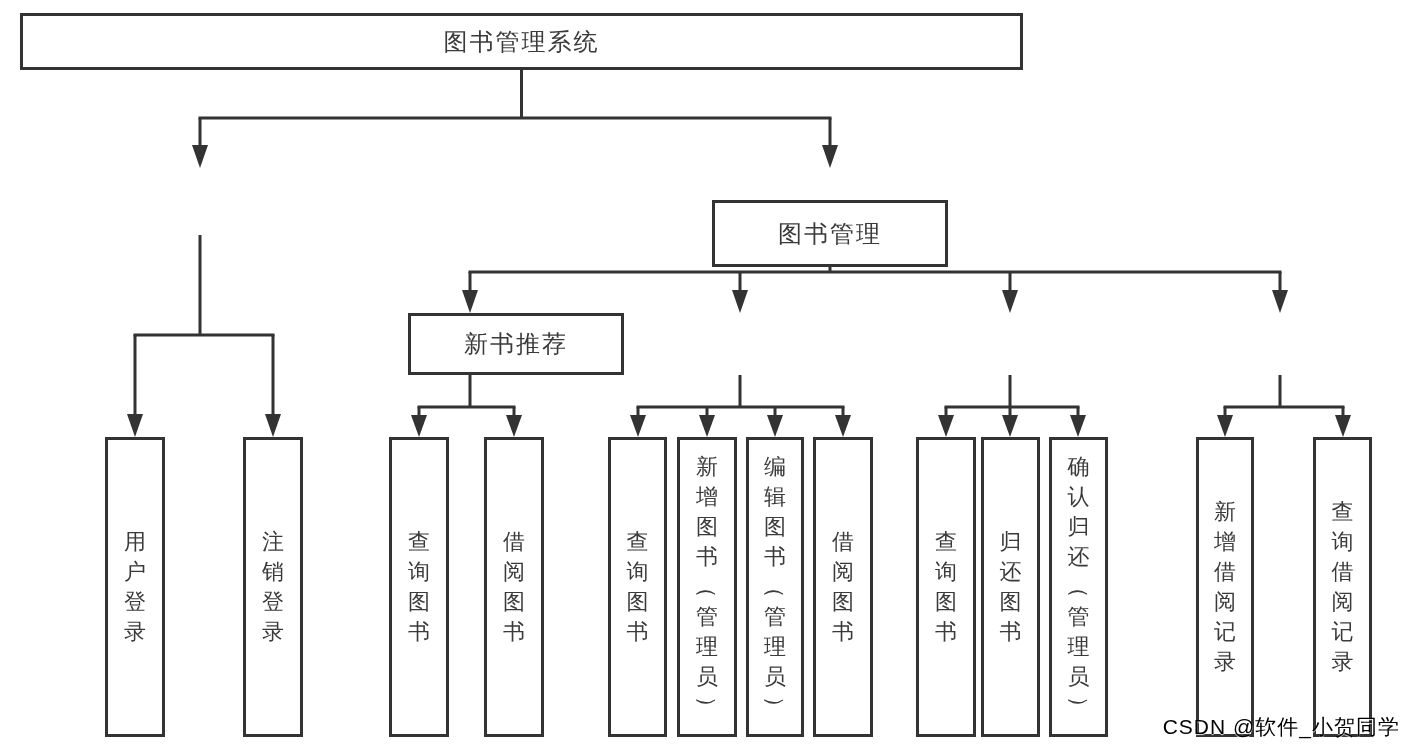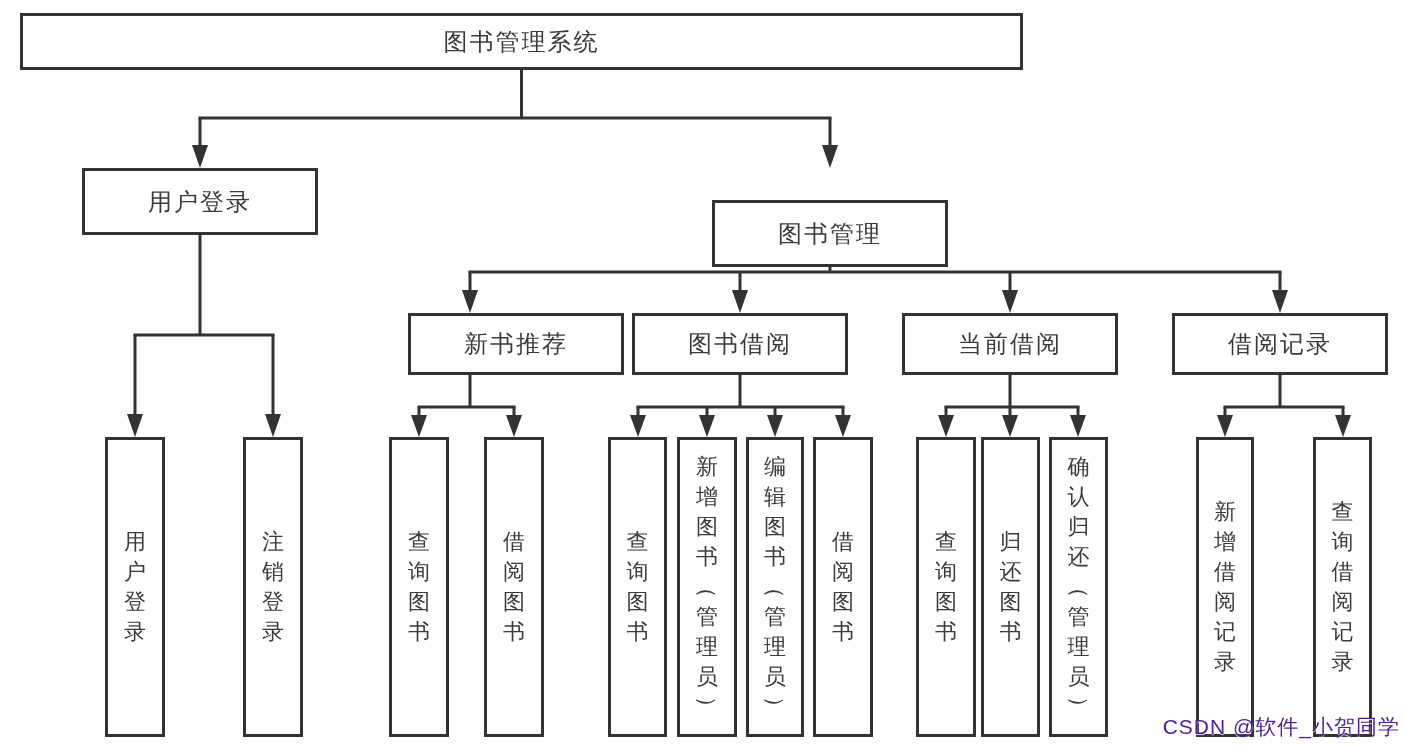--- a/index.html
+++ b/index.html
@@ -22,21 +22,21 @@
     display:flex;align-items:center;justify-content:center;
   }
   .vtext{display:flex;flex-direction:column;align-items:center;}
   .vchar{
     width:28px;height:30px;line-height:30px;text-align:center;
     font-size:22px;color:#3a3a3a;display:block;
   }
   .vchar.rot{transform:rotate(90deg);}
   .watermark{
     position:absolute;right:5px;bottom:6px;font-size:21px;letter-spacing:1px;
-    color:#4c1d95;text-shadow:0 1px 1px rgba(255,255,255,0.9);
+    color:#000000;text-shadow:0 1px 1px rgba(255,255,255,0.9);
   }
 </style>
 </head>
 <body>
 
 <div id="canvas">
 
   <svg id="wires" viewBox="0 0 1405 747" stroke="#333333" stroke-width="3" fill="#333333">
 
     <g>
@@ -110,38 +110,26 @@
       <polygon points="1217,415 1233,415 1225,437" stroke="none"></polygon>
       <line x1="1343" y1="407" x2="1343" y2="417"></line>
       <polygon points="1335,415 1351,415 1343,437" stroke="none"></polygon>
     </g>
   </svg>
 
   <div class="node root">
     <span>图书管理系统</span>
   </div>
 
-  <div class="node lvl2" style="left:82px;">
-    <span>用户登录</span>
-  </div>
   <div class="node lvl2" style="left:712px;margin-top:32px;">
     <span>图书管理</span>
   </div>
 
   <div class="node lvl3" style="left:362px;margin-left:46px;">
     <span>新书推荐</span>
-  </div>
-  <div class="node lvl3" style="left:632px;">
-    <span>图书借阅</span>
-  </div>
-  <div class="node lvl3" style="left:902px;">
-    <span>当前借阅</span>
-  </div>
-  <div class="node lvl3" style="left:1172px;">
-    <span>借阅记录</span>
   </div>
 
   <div class="leaf" style="left:105px;width:60px;">
     <div class="vtext">
         <span class="vchar">用</span>
         <span class="vchar">户</span>
         <span class="vchar">登</span>
         <span class="vchar">录</span>
       </div>
   </div>

